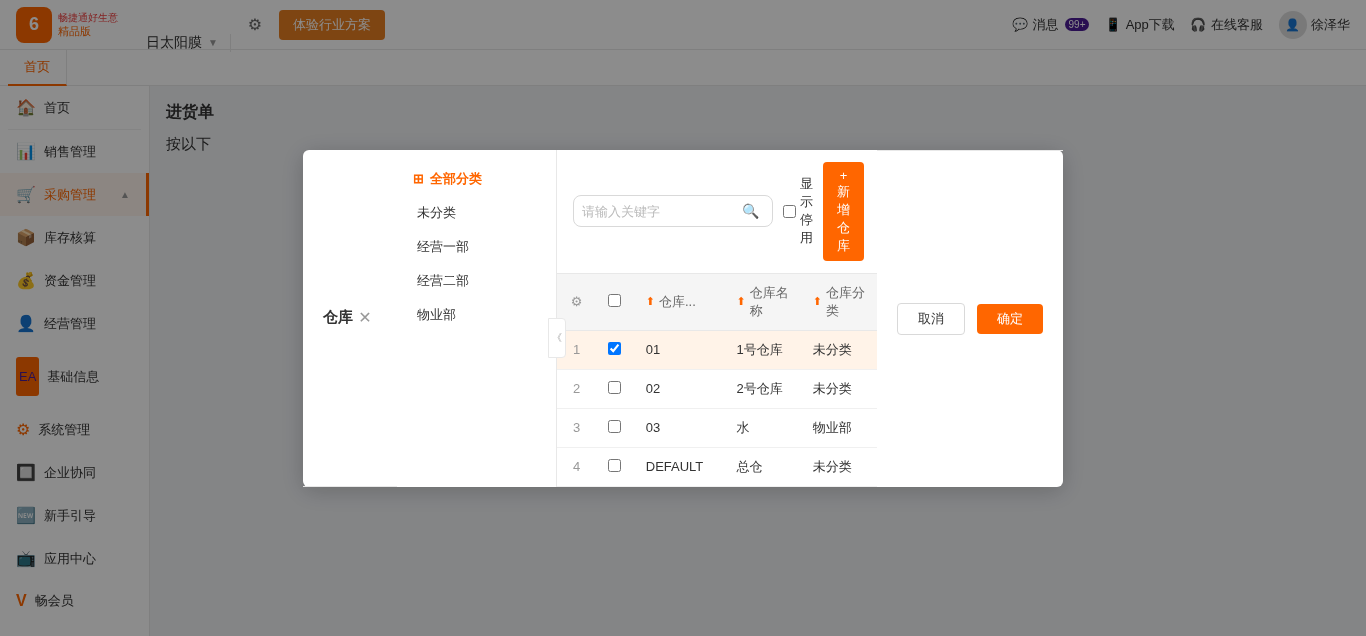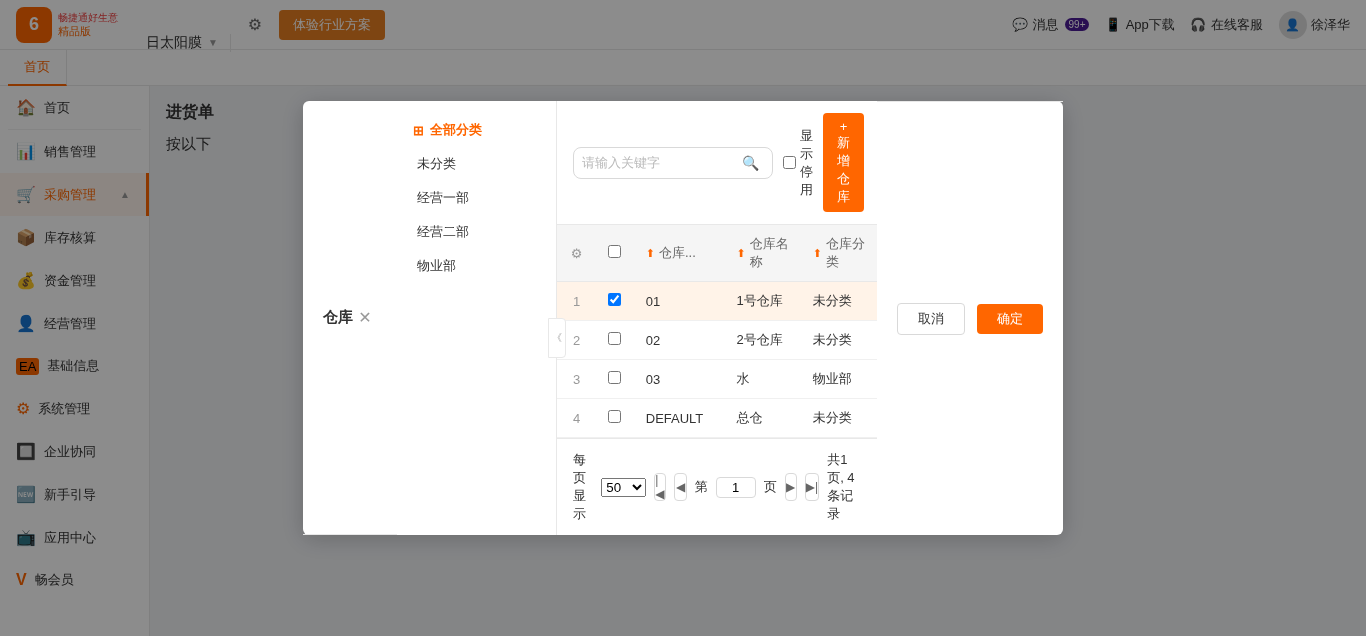--- a/index.html
+++ b/index.html
@@ -328,21 +328,21 @@
     </div>
     <div class="sidebar-item">
       <span class="sidebar-icon">💰</span>
       <span>资金管理</span>
     </div>
     <div class="sidebar-item">
       <span class="sidebar-icon">👤</span>
       <span>经营管理</span>
     </div>
     <div class="sidebar-item">
-      <span class="sidebar-icon" style="font-style:normal;font-size:13px;background:#f60;color:#000000;border-radius:3px;padding:1px 3px;">EA</span>
+      <span class="sidebar-icon" style="font-style:normal;font-size:13px;background:#f60;color:#4c1d95;border-radius:3px;padding:12px 3px;">EA</span>
       <span>基础信息</span>
     </div>
     <div class="sidebar-item">
       <span class="sidebar-icon">⚙</span>
       <span>系统管理</span>
     </div>
     <div class="sidebar-item">
       <span class="sidebar-icon">🔲</span>
       <span>企业协同</span>
     </div>
@@ -469,36 +469,20 @@
       <td class="col-index">4</td>
       <td class="col-check"><input type="checkbox" style=""></td>
       <td class="col-code">DEFAULT</td>
       <td class="col-name">总仓</td>
       <td class="col-category">未分类</td>
     </tr>
               </tbody>
           </table>
         </div>
 
-        <div class="modal-pagination">
-          <span>每页显示</span>
-          <select>
-            <option>50</option>
-            <option>100</option>
-            <option>200</option>
-          </select>
-          <div class="pagination-btn">|◀</div>
-          <div class="pagination-btn">◀</div>
-          <span>第</span>
-          <input class="page-input" type="text" value="1" style="">
-          <span>页</span>
-          <div class="pagination-btn">▶</div>
-          <div class="pagination-btn">▶|</div>
-          <span>共1页, 4条记录</span>
-        </div>
       </div>
     </div>
 
     <div class="modal-footer">
       <button class="btn-cancel">取消</button>
       <button class="btn-confirm">确定</button>
     </div>
   </div>
 </div>
 

